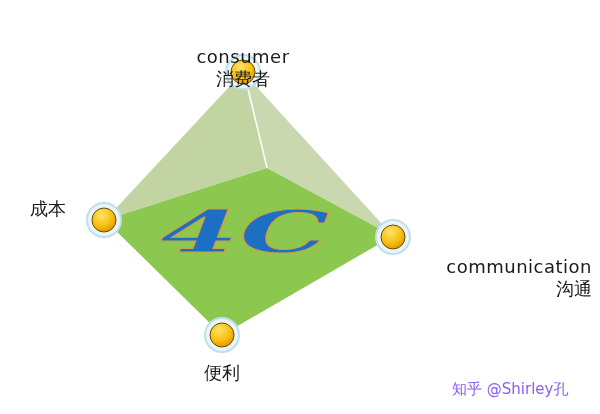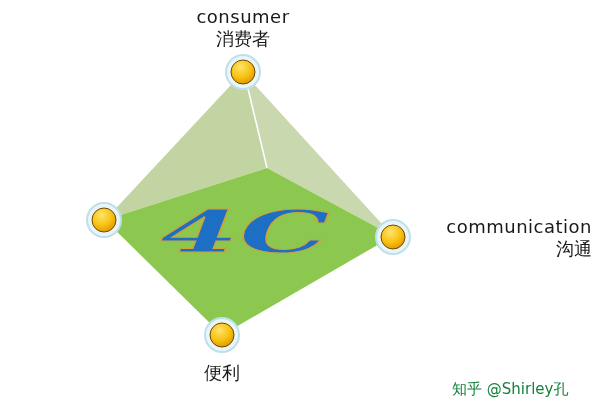--- a/index.html
+++ b/index.html
@@ -1,21 +1,21 @@
 <!DOCTYPE html>
 <html><head>
 <meta charset="utf-8">
 <style>
   html,body{margin:0;padding:0;background:#ffffff;}
   body{width:600px;height:414px;position:relative;overflow:hidden;font-family:"DejaVu Sans","Liberation Sans",sans-serif;}
   .diagram{position:absolute;left:0;top:0;width:600px;height:414px;}
   .label{position:absolute;text-align:center;color:#1a1a1a;line-height:1.2;}
-  .label .en{display:block;font-size:18px;letter-spacing:0.5px;}
+  .label .en{display:block;font-size:18px;letter-spacing:0.5px;margin-top:40px;}
   .label .zh{display:block;font-size:18px;}
-  .watermark{position:absolute;left:452px;top:380px;font-size:15px;color:#15803d;font-family:"DejaVu Sans",sans-serif;}
+  .watermark{position:absolute;left:452px;top:380px;font-size:15px;color:#8b5cf6;font-family:"DejaVu Sans",sans-serif;}
 </style>
 </head>
 <body>
 
 <svg class="diagram" viewBox="0 0 600 414" xmlns="http://www.w3.org/2000/svg">
   <defs>
     <radialGradient id="ball" cx="40%" cy="30%" r="70%">
       <stop offset="0%" stop-color="#ffe36b"></stop>
       <stop offset="60%" stop-color="#f7c314"></stop>
       <stop offset="100%" stop-color="#e59a00"></stop>
@@ -47,20 +47,21 @@
     <circle cx="222" cy="335" r="12" fill="url(#ball)" stroke="#6b4a00" stroke-width="1"></circle>
   </g>
 </svg>
 
 <div class="label" style="left:183px;top:6px;width:120px;">
   <span class="en">consumer</span>
   <span class="zh">消费者</span>
 </div>
 
 <div class="label" style="left:18px;top:198px;width:60px;">
+  <span class="zh">成本</span>
 </div>
 
 <div class="label" style="left:420px;top:216px;width:172px;text-align:right;">
   <span class="en">communication</span>
   <span class="zh">沟通</span>
 </div>
 
 <div class="label" style="left:152px;top:362px;width:140px;">
   <span class="zh">便利</span>
 </div>

